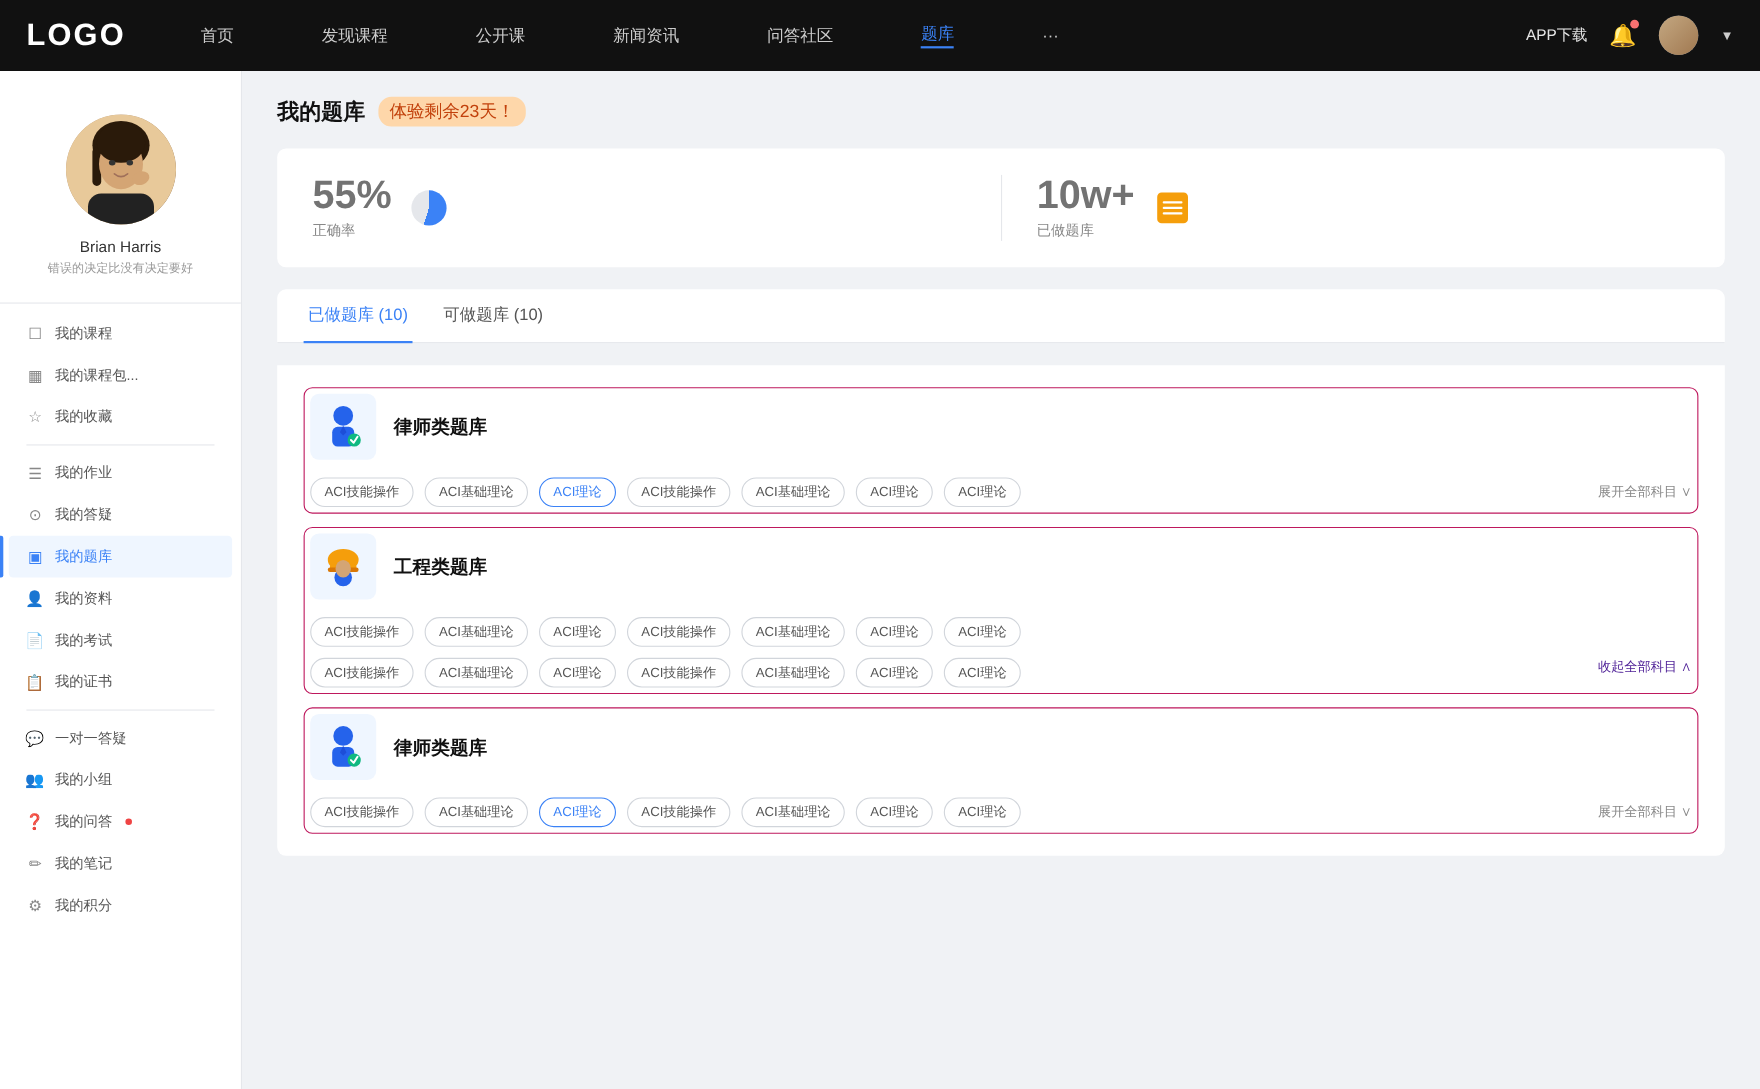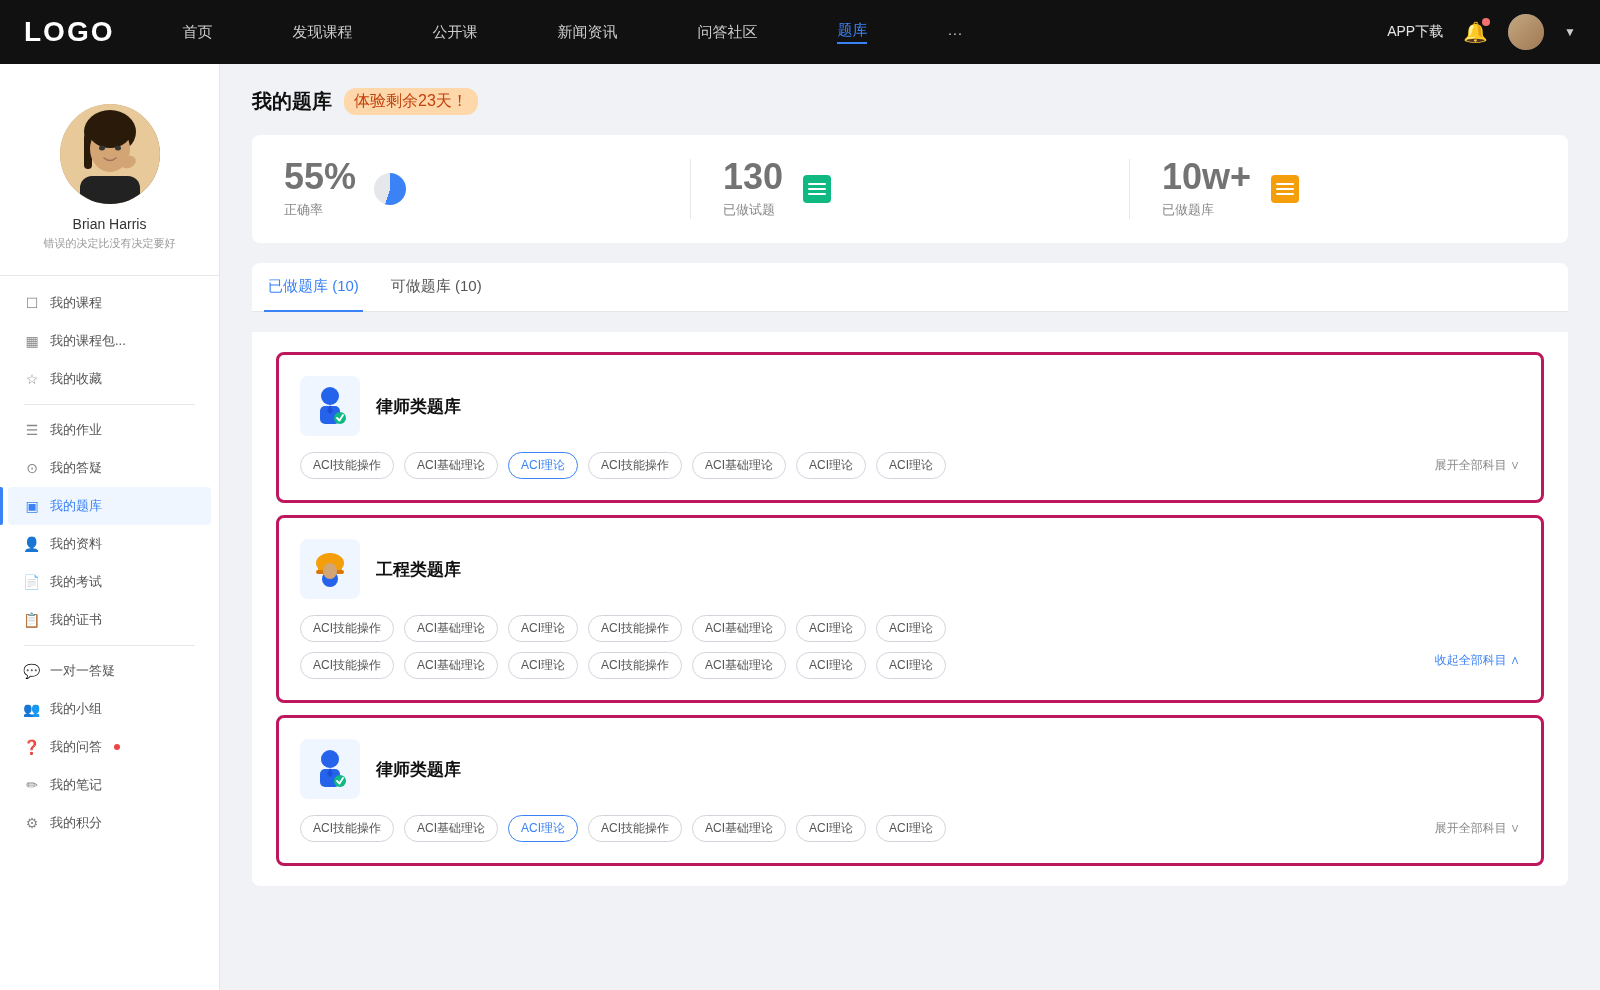--- a/index.html
+++ b/index.html
@@ -276,21 +276,21 @@
       width: 6px;
     }
 
     
     .tabs-row {
       display: flex;
       gap: 24px;
       border-bottom: 1px solid #e5e7eb;
       margin-bottom: 20px;
       background: #fff;
-      padding: 0 12px;
+      padding: 0 24px;
       border-radius: 8px 8px 0 0;
     }
     .tab-item {
       padding: 14px 4px;
       font-size: 15px;
       color: #555;
       cursor: pointer;
       border-bottom: 2px solid transparent;
       margin-bottom: -1px;
     }
@@ -300,24 +300,24 @@
       font-weight: 500;
     }
 
     
     .bank-list {
       background: #fff;
       border-radius: 0 0 8px 8px;
       padding: 8px 0;
     }
     .bank-card {
-      border: 3px solid #be185d;
+      border: 1px solid #be185d;
       border-radius: 8px;
       margin: 12px 24px;
-      padding: 21px;
+      padding: 5px;
     }
     .bank-card-header {
       display: flex;
       align-items: center;
       gap: 16px;
       margin-bottom: 16px;
     }
     .bank-icon {
       width: 60px; height: 60px;
       background: #eff6ff;
@@ -349,21 +349,21 @@
       color: #3b82f6;
     }
     .expand-link {
       font-size: 12px;
       color: #888;
       cursor: pointer;
       margin-left: auto;
     }
     .collapse-link {
       font-size: 12px;
-      color: #3b82f6;
+      color: #4c1d95;
       cursor: pointer;
       margin-left: auto;
     }
     .tags-second-row {
       display: flex;
       flex-wrap: wrap;
       gap: 10px;
       margin-top: 10px;
     }
 
@@ -505,33 +505,20 @@
         <div>
           <div class="stat-value">55%</div>
           <div class="stat-label">正确率</div>
         </div>
         <div class="stat-icon">
           <div class="pie-icon"></div>
         </div>
       </div>
       <div class="stat-item">
         <div>
-          <div class="stat-value">130</div>
-          <div class="stat-label">已做试题</div>
-        </div>
-        <div class="stat-icon">
-          <div class="list-icon-box">
-            <span></span>
-              <span></span>
-              <span></span>
-          </div>
-        </div>
-      </div>
-      <div class="stat-item">
-        <div>
           <div class="stat-value">10w+</div>
           <div class="stat-label">已做题库</div>
         </div>
         <div class="stat-icon">
           <div class="list-icon-orange">
             <span></span>
               <span></span>
               <span></span>
           </div>
         </div>

